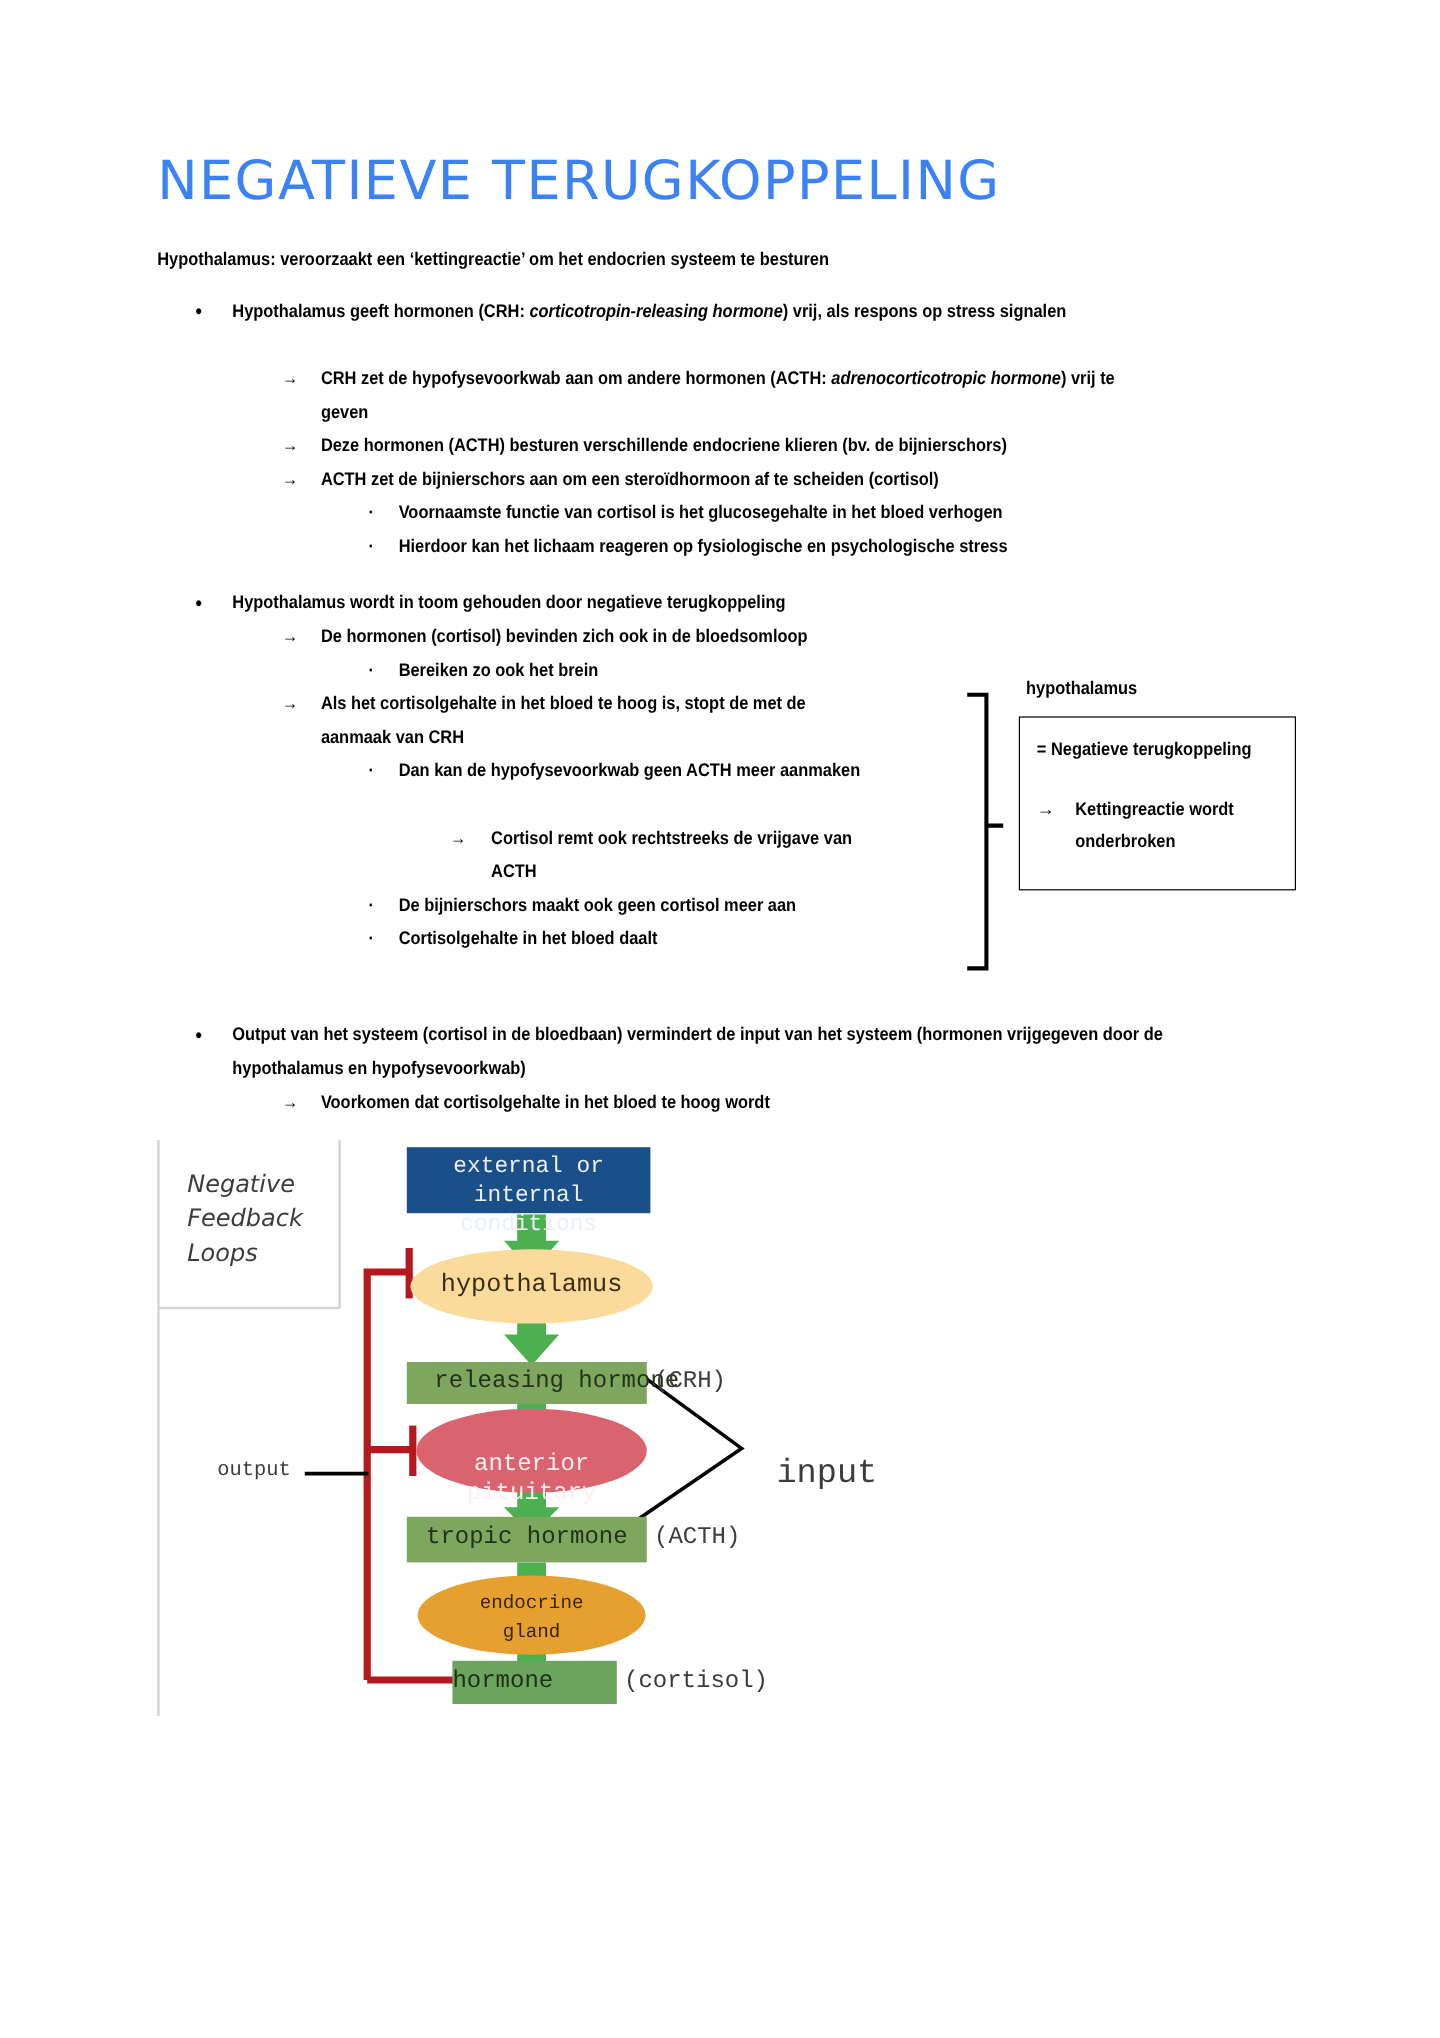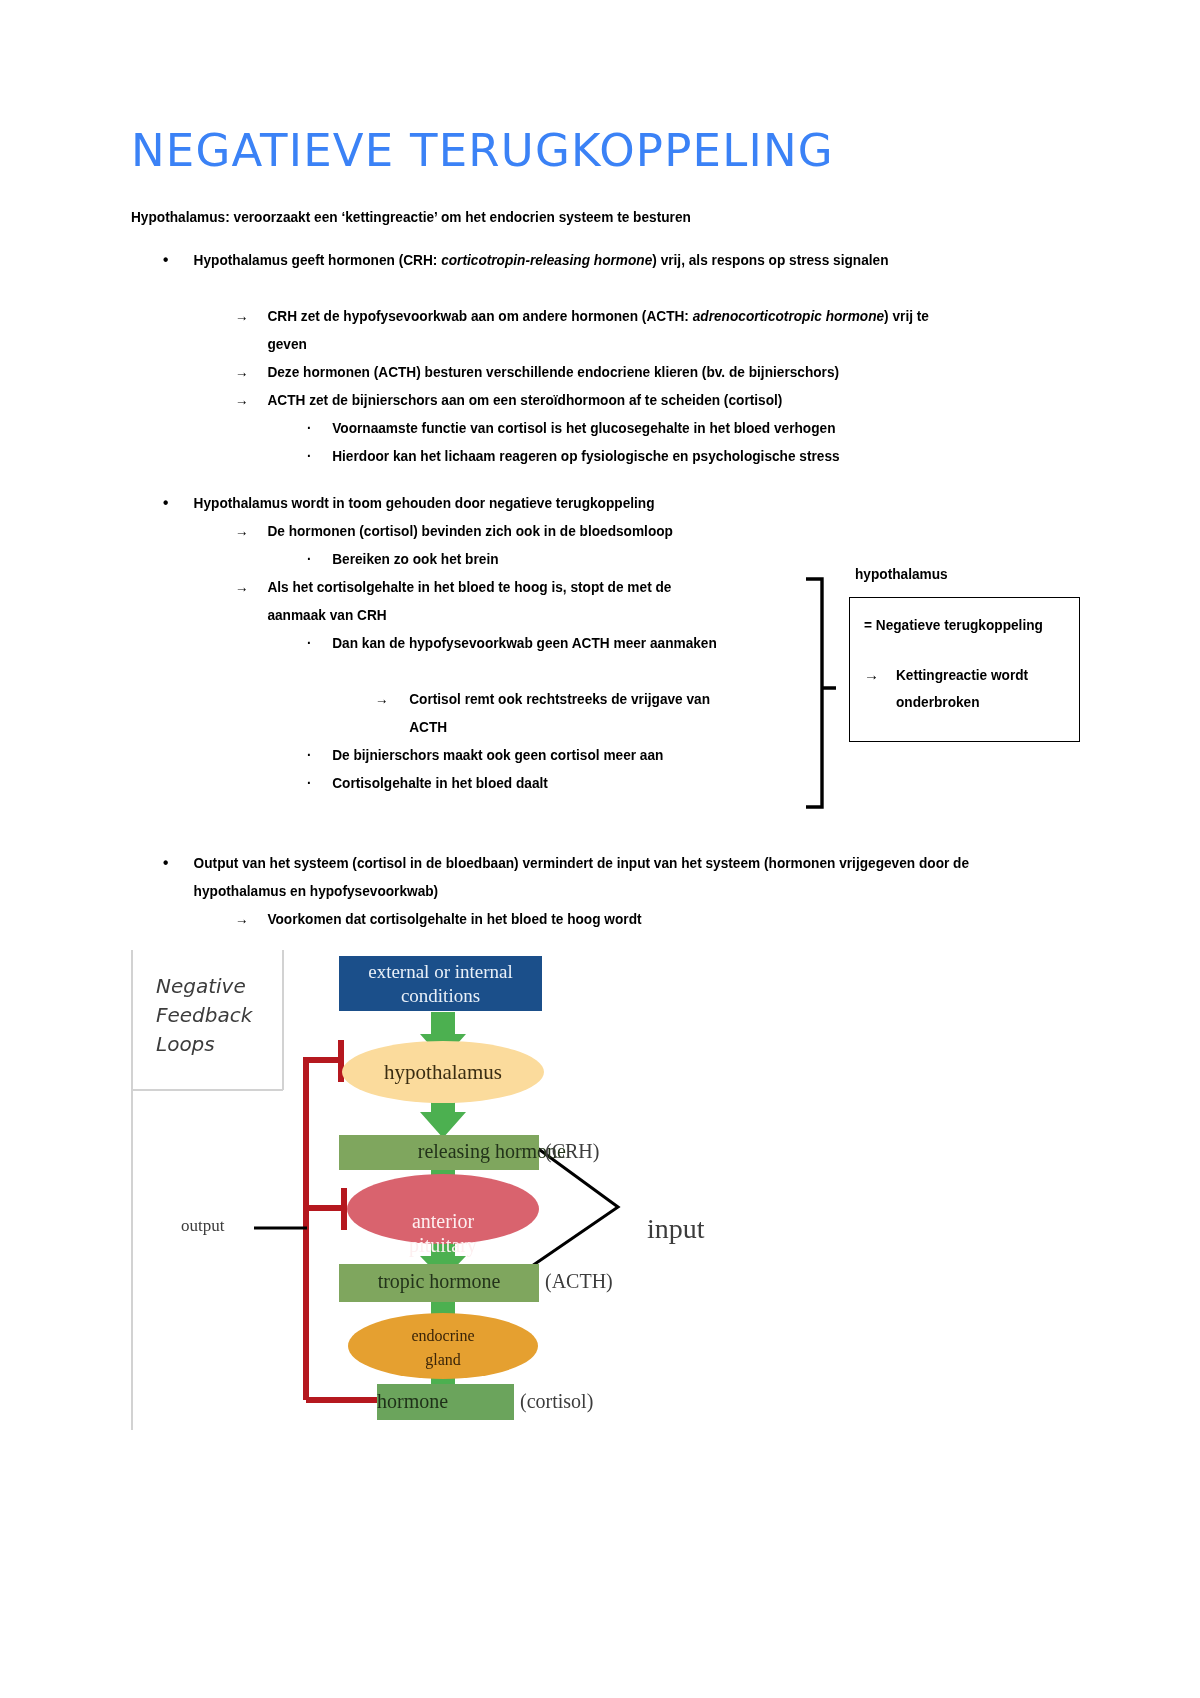--- a/index.html
+++ b/index.html
@@ -87,21 +87,21 @@
   .figure{
     position:absolute;left:131px;top:950px;
     width:690px;height:480px;
   }
   .fig-label-text{
     position:absolute;left:25px;top:22px;
     font-family:"DejaVu Sans", sans-serif;
     font-size:20px;line-height:29px;color:#3c3c3c;font-style:italic;
   }
   .fig-svg{position:absolute;left:0;top:0;}
-  .fig-txt{font-family:Liberation Serif, serif;}
+  .fig-txt{font-family:Liberation Mono, monospace;}
 </style>
 </head>
 <body>
 
 <div class="page">
 
   <div class="doc-title">NEGATIEVE TERUGKOPPELING</div>
 
   <div class="note intro">Hypothalamus: veroorzaakt een ‘kettingreactie’ om het endocrien systeem te besturen</div>
 

